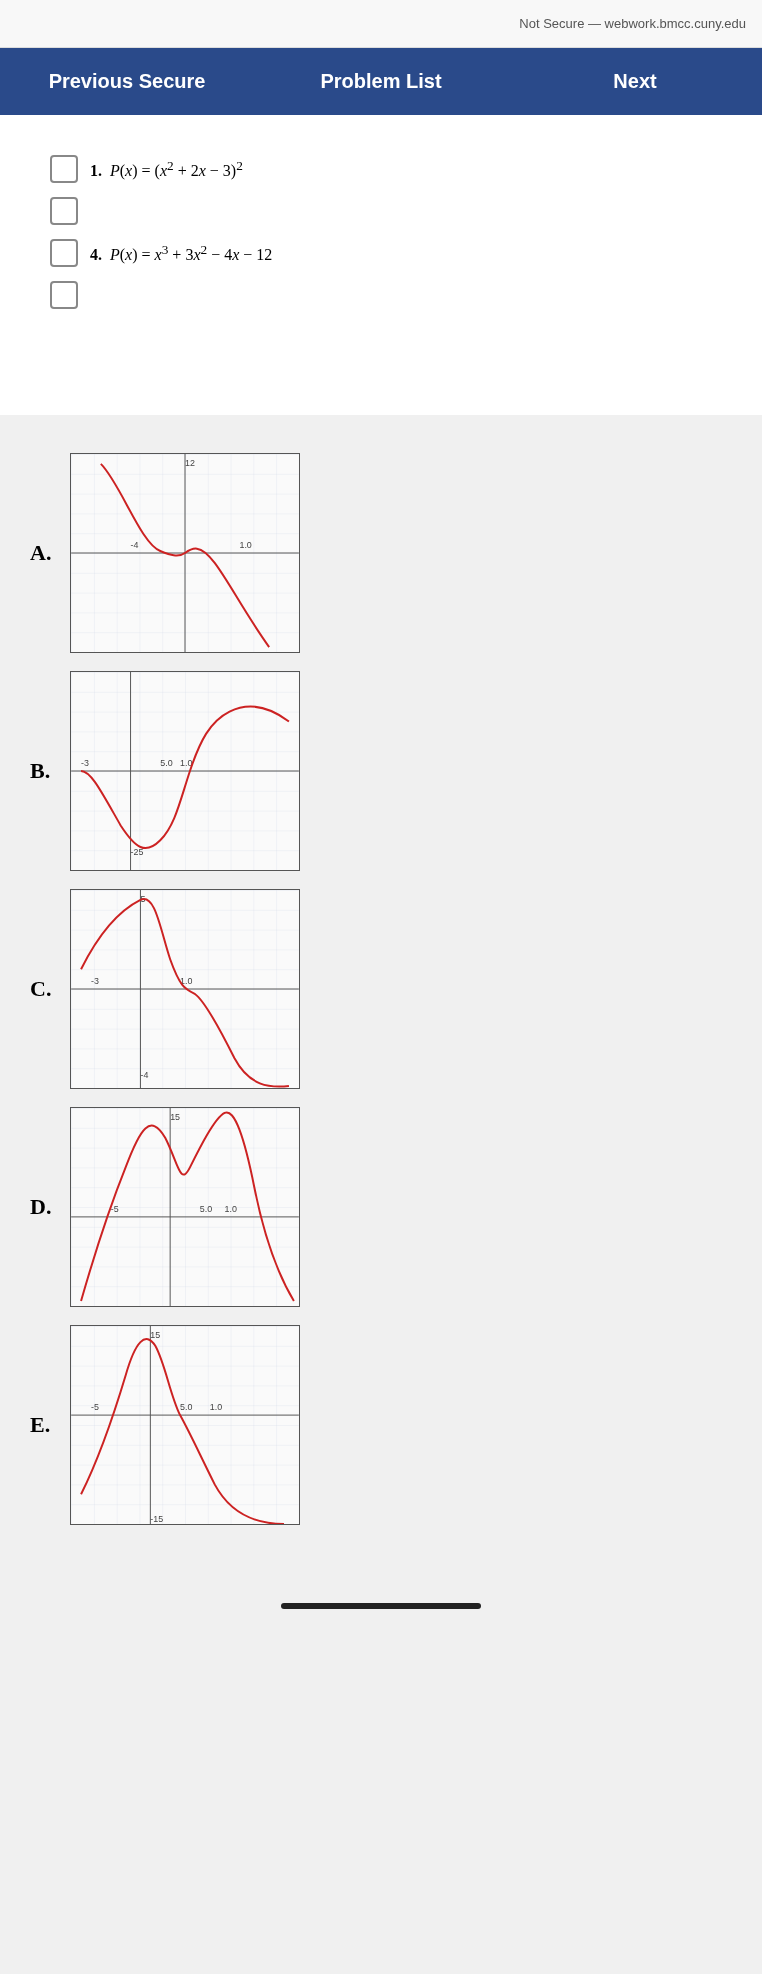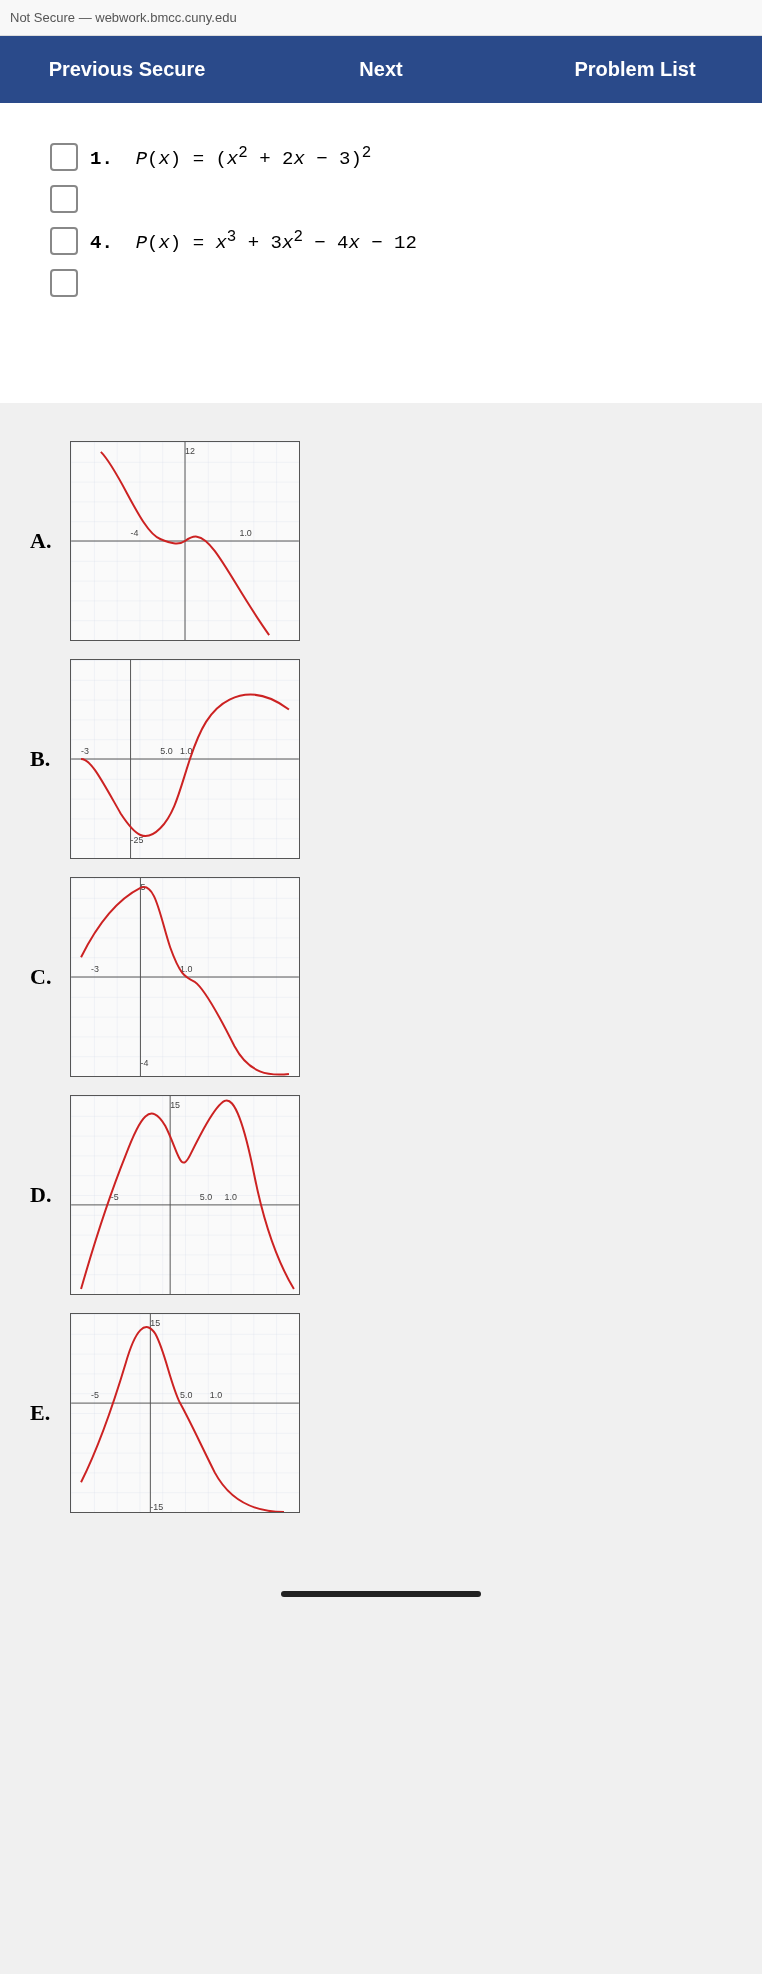--- a/index.html
+++ b/index.html
@@ -5,22 +5,22 @@
     * { margin: 0; padding: 0; box-sizing: border-box; }
     body {
       font-family: -apple-system, BlinkMacSystemFont, 'Segoe UI', sans-serif;
       background: #f0f0f0;
       width: 762px;
       min-height: 1974px;
     }
 
     .address-bar {
       background: #f8f8f8;
-      text-align: left;
-      padding: 10px;
+      text-align: right;
+      padding: 16px;
       font-size: 13px;
       color: #555;
       border-bottom: 1px solid #ddd;
     }
 
     .nav-bar {
       background: #2a4a8a;
       display: flex;
       gap: 0;
     }
@@ -58,22 +58,22 @@
       width: 28px;
       height: 28px;
       border: 2px solid #888;
       border-radius: 4px;
       margin-right: 12px;
       flex-shrink: 0;
       background: white;
     }
 
     .math-text {
-      font-family: Liberation Mono, monospace;
-      font-size: 19px;
+      font-family: Liberation Serif, serif;
+      font-size: 16px;
     }
 
     .graph-section {
       background: #f0f0f0;
       padding: 20px 30px;
     }
 
     .graph-item {
       display: flex;
       align-items: center;
@@ -113,22 +113,22 @@
   </style>
 </head>
 <body>
 
 <div class="address-bar">
   <span>Not Secure — webwork.bmcc.cuny.edu</span>
 </div>
 
 <div class="nav-bar">
   <button class="nav-button">Previous Secure</button>
+  <button class="nav-button">Problem List</button>
   <button class="nav-button">Next</button>
-  <button class="nav-button">Problem List</button>
 </div>
 
 <div class="content-area">
   <div class="problem-list">
 
     <div class="problem-item">
       <div class="checkbox"></div>
       <span class="math-text">
         <b>1.</b>&nbsp; <i>P</i>(<i>x</i>) = (<i>x</i><sup>2</sup> + 2<i>x</i> − 3)<sup>2</sup>
       </span>

